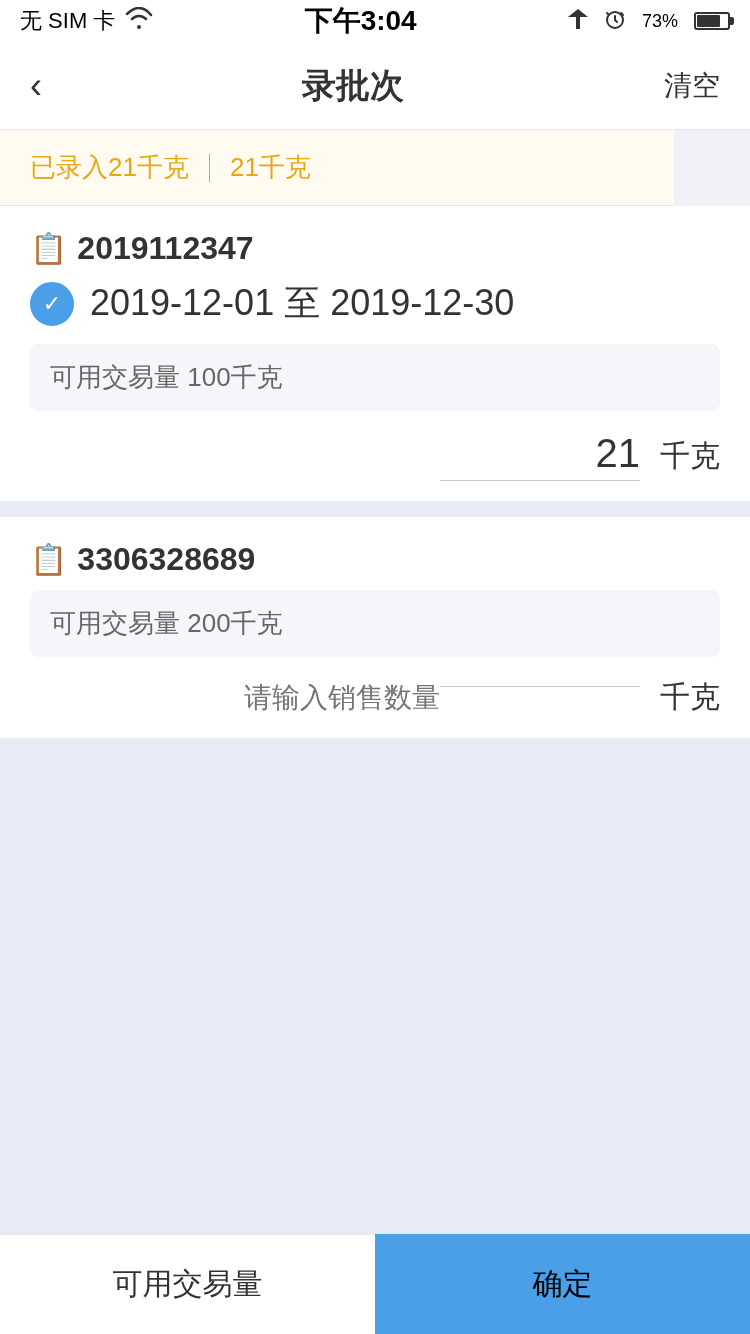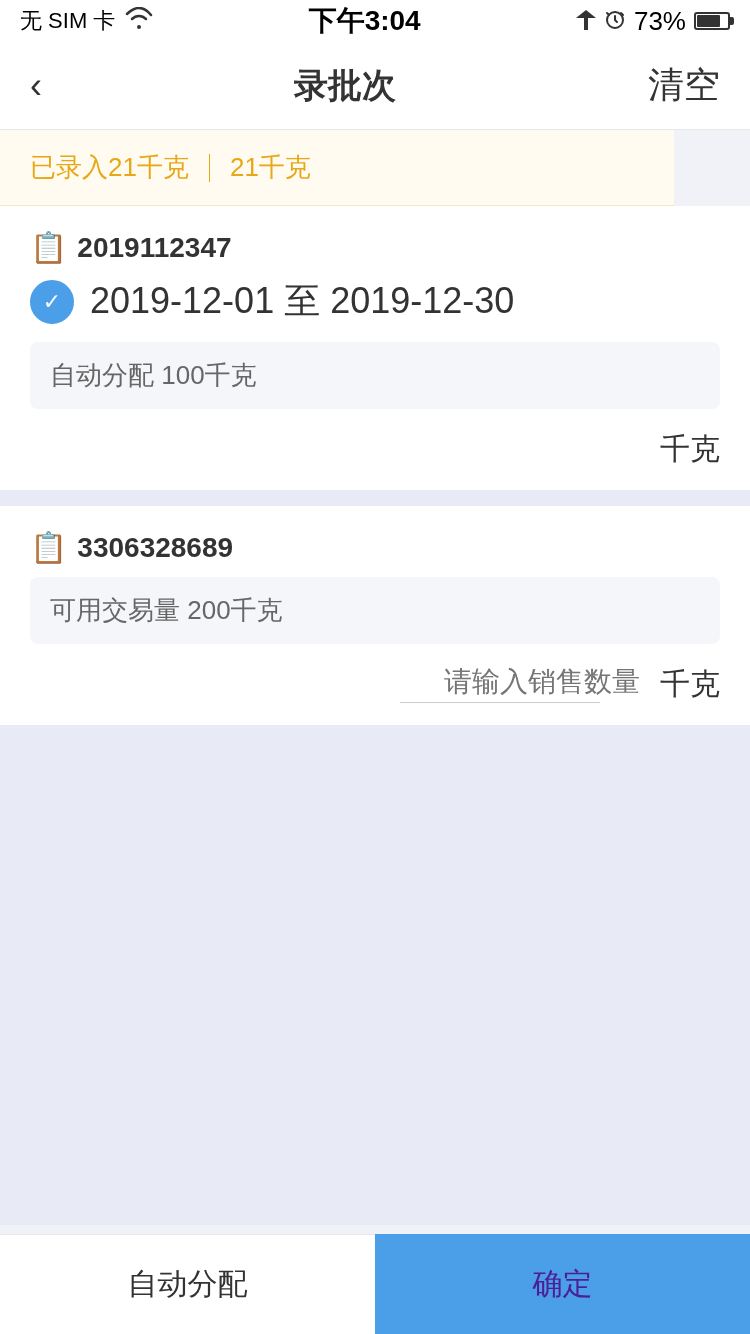--- a/index.html
+++ b/index.html
@@ -30,22 +30,22 @@
       gap: 10px;
       font-size: 22px;
     }
     .status-center {
       font-size: 28px;
       font-weight: 700;
     }
     .status-right {
       display: flex;
       align-items: center;
-      gap: 8px;
-      font-size: 26px;
+      gap: 16px;
+      font-size: 18px;
     }
     .battery-icon {
       display: inline-block;
       width: 36px;
       height: 18px;
       border: 2px solid #333;
       border-radius: 3px;
       position: relative;
     }
     .battery-icon::after {
@@ -84,21 +84,21 @@
       font-size: 36px;
       color: #333;
       cursor: pointer;
     }
     .nav-title {
       font-size: 34px;
       font-weight: 700;
       color: #333;
     }
     .nav-action {
-      font-size: 36px;
+      font-size: 28px;
       color: #333;
       cursor: pointer;
     }
 
     
     .info-banner {
       width: 674px;
       background: #fffbf0;
       padding: 20px 30px;
       display: flex;
@@ -130,21 +130,21 @@
       display: flex;
       align-items: center;
       gap: 10px;
       margin-bottom: 12px;
     }
     .batch-icon {
       font-size: 30px;
       color: #666;
     }
     .batch-id {
-      font-size: 28px;
+      font-size: 32px;
       font-weight: 600;
       color: #333;
     }
     .batch-row {
       display: flex;
       align-items: center;
       gap: 16px;
       margin-bottom: 16px;
     }
     .radio-circle {
@@ -237,22 +237,22 @@
       border: none;
       background: transparent;
       font-size: 28px;
       color: #ccc;
       text-align: right;
       outline: none;
       width: 280px;
     }
     .input-wrapper {
       display: flex;
-      flex-direction: column;
-      align-items: center;
+      flex-direction: row;
+      align-items: flex-start;
     }
     .input-underline {
       width: 200px;
       height: 1px;
       background: #ccc;
       margin-top: 4px;
     }
 
     
     .empty-area {
@@ -281,21 +281,21 @@
       display: flex;
       align-items: center;
       justify-content: center;
       border-top: 1px solid #e8e8e8;
     }
     .btn-confirm {
       flex: 1;
       background: #4a9fe8;
       border: none;
       font-size: 30px;
-      color: #4c1d95;
+      color: #000000;
       cursor: pointer;
       display: flex;
       align-items: center;
       justify-content: center;
       text-align: right;
     }
   </style>
 </head>
 <body>
 
@@ -349,25 +349,29 @@
       <span class="batch-icon">📋</span>
       <span class="batch-id">2019112347</span>
     </div>
     <div class="batch-row">
       <div class="radio-circle selected">
         <span class="radio-check">✓</span>
       </div>
       <span class="batch-date">2019-12-01 至 2019-12-30</span>
     </div>
     <div class="batch-quantity-box">
-      <span class="batch-quantity-text">自动分配 100千克</span>
+      <span class="batch-quantity-text">可用交易量 100千克</span>
     </div>
   </div>
 
   <div class="amount-row">
+    <div class="amount-wrapper">
+      <span class="amount-value">21</span>
+      <div class="amount-line"></div>
+    </div>
     <span class="amount-unit">千克</span>
   </div>
 </div>
 
 <div class="section-separator"></div>
 
 <div class="batch-container">
   <div class="batch-item">
     <div class="batch-header">
       <span class="batch-icon">📋</span>
@@ -383,15 +387,15 @@
       <input class="input-field" type="text" placeholder="请输入销售数量" style="">
       <div class="input-underline"></div>
     </div>
     <span class="input-unit">千克</span>
   </div>
 </div>
 
 <div class="empty-area" style="height: 500px; background: #e8ebf5;"></div>
 
 <div class="bottom-bar">
-  <button class="btn-auto">自动分配</button>
+  <button class="btn-auto">可用交易量</button>
   <button class="btn-confirm">确定</button>
 </div>
 
 </body></html>

